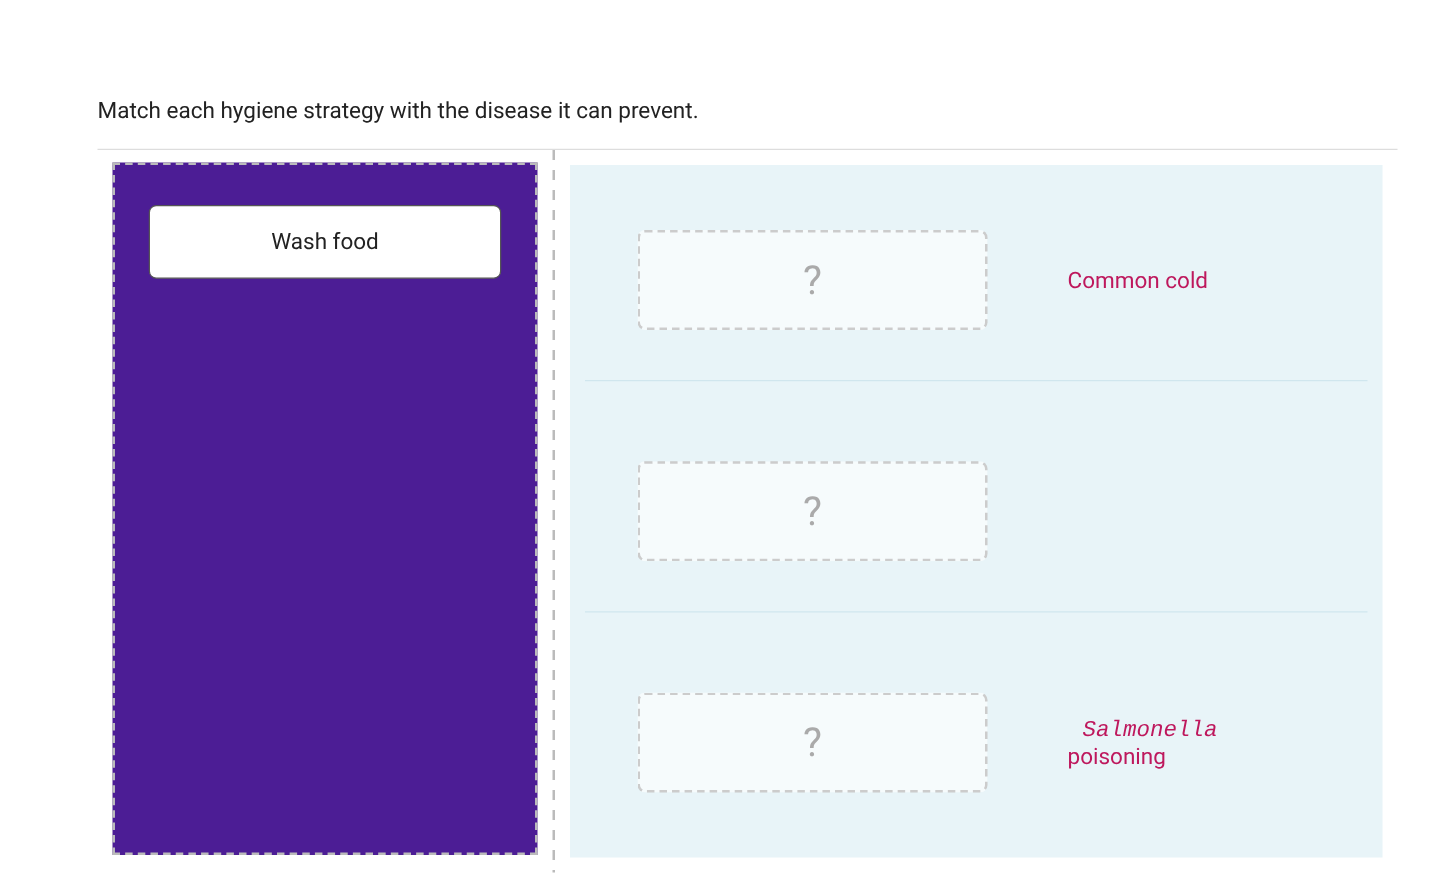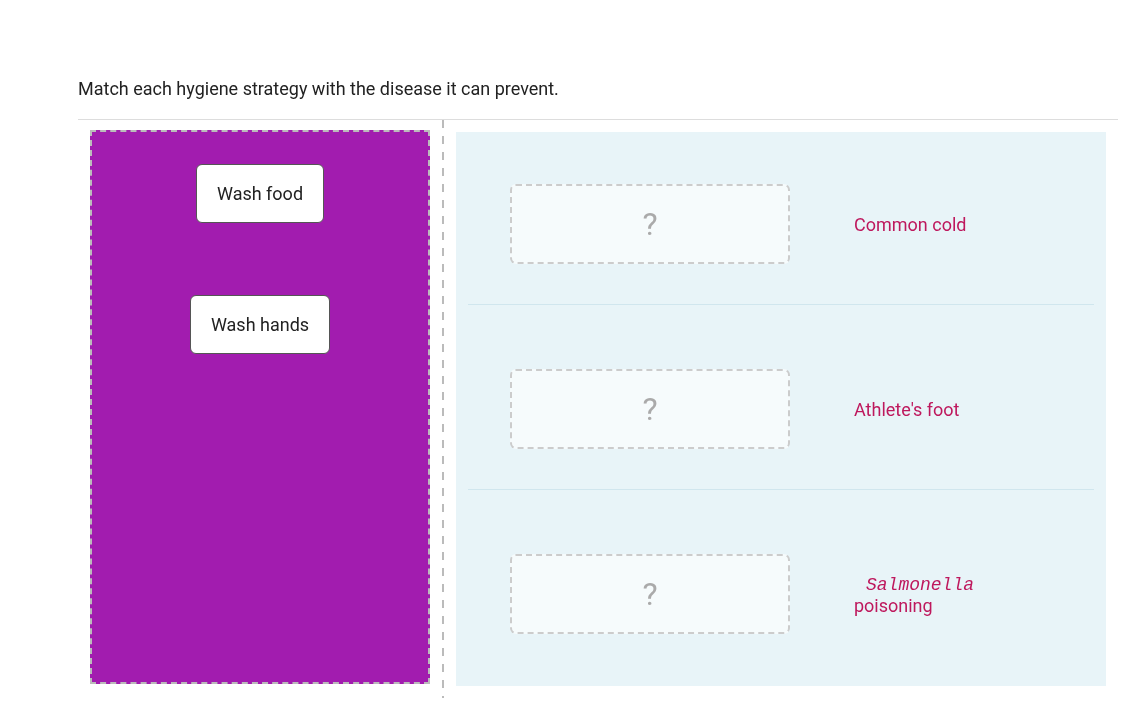--- a/index.html
+++ b/index.html
@@ -41,25 +41,24 @@
     }
 
     
     .left-column {
       width: 340px;
       flex-shrink: 0;
       border: 2px dashed #bbb;
       padding: 20px 15px;
       display: flex;
       flex-direction: column;
-      gap: 48px;
-      background: #a21caf;
+      gap: 60px;
+      background: #4c1d95;
       position: relative;
       top: -2px;
-      align-items: center;
     }
 
     .drag-item {
       border: 1.5px solid #555;
       border-radius: 6px;
       padding: 18px 20px;
       text-align: center;
       font-size: 18px;
       color: #222;
       background: #fff;
@@ -133,39 +132,37 @@
 <div class="page-container">
 
   <p class="instructions">Match each hygiene strategy with the disease it can prevent.</p>
 
   <hr class="divider">
 
   <div class="match-area">
 
     <div class="left-column">
       <div class="drag-item">Wash food</div>
-      <div class="drag-item">Wash hands</div>
     </div>
 
     <div class="vertical-divider"></div>
 
     <div class="right-column">
 
       <div class="match-row">
         <div class="drop-zone">
           <span>?</span>
         </div>
         <div class="disease-label">Common cold</div>
       </div>
 
       <div class="match-row">
         <div class="drop-zone">
           <span>?</span>
         </div>
-        <div class="disease-label">Athlete's foot</div>
       </div>
 
       <div class="match-row">
         <div class="drop-zone">
           <span>?</span>
         </div>
         <div class="disease-label">
           <span class="italic-part">Salmonella</span><span> poisoning</span>
         </div>
       </div>

